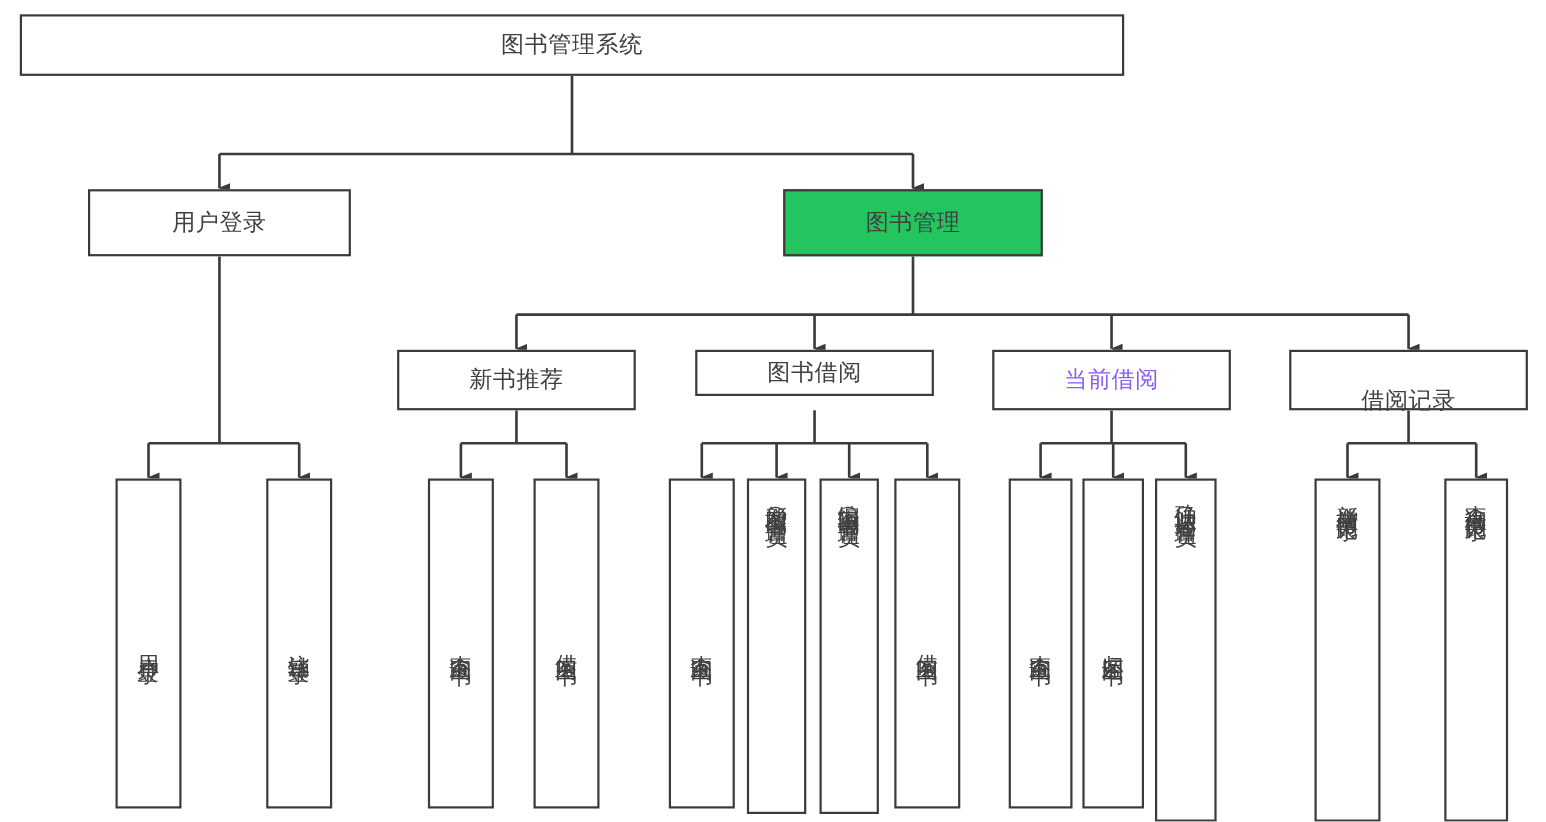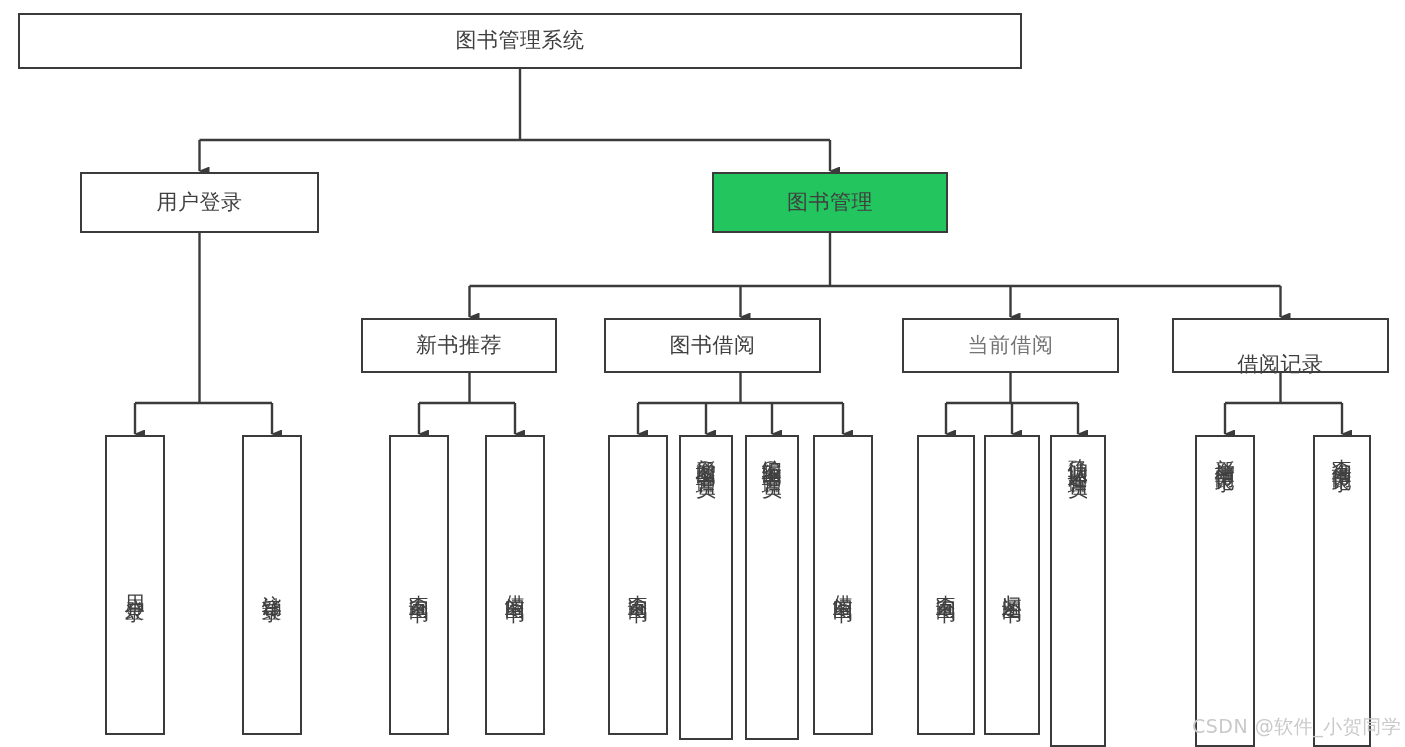--- a/index.html
+++ b/index.html
@@ -91,28 +91,28 @@
   <div id="nodes">
       <div class="node" style="left: 18px; top: 13px; width: 1004px; height: 56px; border-color: rgb(59, 59, 59); background: rgb(255, 255, 255);">
         <span class="lbl" style="color: rgb(64, 64, 64);">图书管理系统</span>
       </div>
       <div class="node" style="left: 80px; top: 172px; width: 239px; height: 61px; border-color: rgb(59, 59, 59); background: rgb(255, 255, 255);">
         <span class="lbl" style="color: rgb(64, 64, 64);">用户登录</span>
       </div>
       <div class="node" style="left: 712px; top: 172px; width: 236px; height: 61px; border-color: rgb(59, 59, 59); background: #22c55e;">
         <span class="lbl" style="color: rgb(64, 64, 64);">图书管理</span>
       </div>
-      <div class="node" style="left: 361px; top: 318px; width: 196px; height: 55px; border-color: rgb(59, 59, 59); background: rgb(255, 255, 255);">
+      <div class="node" style="left: 361px; top: 318px; width: 217px; height: 55px; border-color: rgb(59, 59, 59); background: rgb(255, 255, 255);">
         <span class="lbl" style="color: rgb(64, 64, 64);">新书推荐</span>
       </div>
-      <div class="node" style="left: 604px; top: 318px; width: 217px; height: 55px; border-color: rgb(59, 59, 59); background: rgb(255, 255, 255);">
+      <div class="node" style="left: 632px; top: 318px; width: 217px; height: 42px; border-color: rgb(59, 59, 59); background: rgb(255, 255, 255);">
         <span class="lbl" style="color: rgb(64, 64, 64);">图书借阅</span>
       </div>
       <div class="node" style="left: 902px; top: 318px; width: 217px; height: 55px; border-color: rgb(59, 59, 59); background: rgb(255, 255, 255);">
-        <span class="lbl" style="color: #737373;">当前借阅</span>
+        <span class="lbl" style="color: #8b5cf6;">当前借阅</span>
       </div>
       <div class="node" style="left: 1172px; top: 318px; width: 217px; height: 55px; border-color: rgb(59, 59, 59); background: rgb(255, 255, 255);">
         <span class="lbl" style="color: rgb(64, 64, 64); margin-top: 38px;">借阅记录</span>
       </div>
       <div class="node vert mid" style="left: 105px; top: 435px; width: 60px; height: 300px; border-color: rgb(59, 59, 59); background: rgb(255, 255, 255);">
         <span class="lbl" style="color: rgb(64, 64, 64);">用户登录</span>
       </div>
       <div class="node vert mid" style="left: 242px; top: 435px; width: 60px; height: 300px; border-color: rgb(59, 59, 59); background: rgb(255, 255, 255);">
         <span class="lbl" style="color: rgb(64, 64, 64);">注销登录</span>
       </div>
@@ -144,14 +144,13 @@
         <span class="lbl" style="color: rgb(64, 64, 64);">确认归还（管理员）</span>
       </div>
       <div class="node vert" style="left: 1195px; top: 435px; width: 60px; height: 312px; border-color: rgb(59, 59, 59); background: rgb(255, 255, 255);">
         <span class="lbl" style="color: rgb(64, 64, 64);">新增借阅记录</span>
       </div>
       <div class="node vert" style="left: 1313px; top: 435px; width: 58px; height: 312px; border-color: rgb(59, 59, 59); background: rgb(255, 255, 255);">
         <span class="lbl" style="color: rgb(64, 64, 64);">查询借阅记录</span>
       </div>
     </div>
 
-  <div class="watermark" style="left:1192px; top:714px;">CSDN @软件_小贺同学</div>
 </div>
 
 </body></html>

